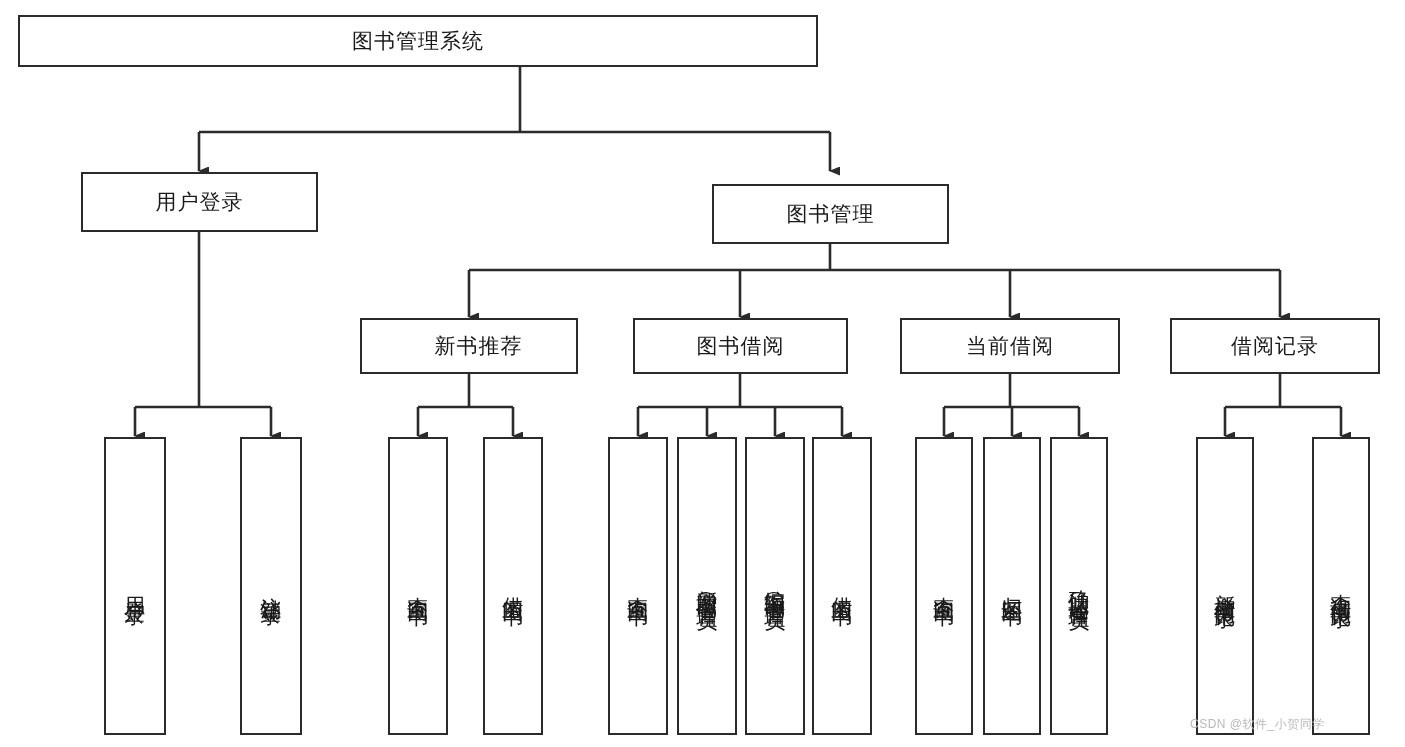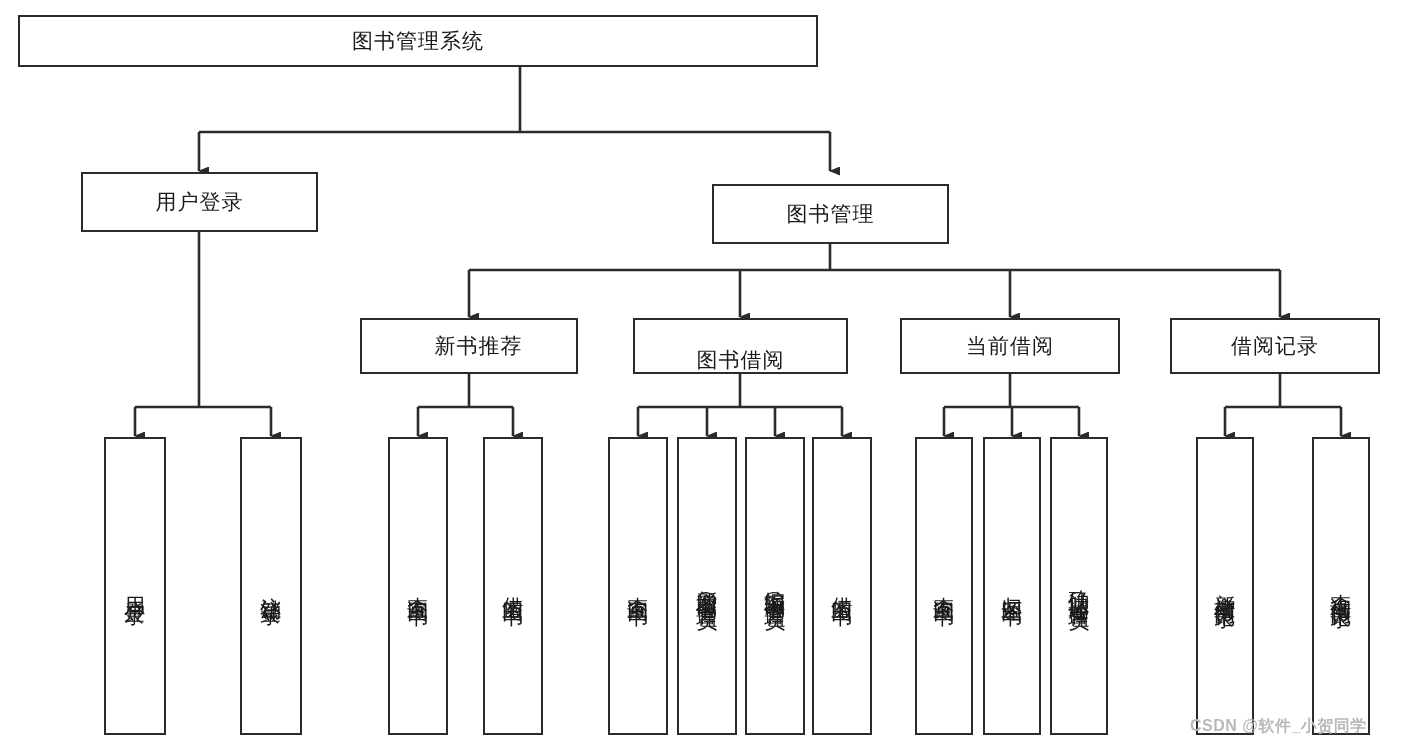--- a/index.html
+++ b/index.html
@@ -48,26 +48,25 @@
     writing-mode: vertical-rl;
     text-orientation: upright;
     font-size: 21px;
     line-height: 1.32;
     letter-spacing: 3px;
     white-space: nowrap;
     text-align: center;
   }
   .watermark {
     position: absolute;
-    font-size: 16px;
+    font-size: 12px;
     color: #b9b9b9;
     letter-spacing: 0.5px;
     white-space: nowrap;
     pointer-events: none;
-    font-weight: bold;
   }
 </style>
 </head>
 <body>
 
 <div id="diagram-root">
 
   <svg id="diagram-svg" viewBox="0 0 1405 747" xmlns="http://www.w3.org/2000/svg">
     <defs>
       <marker id="arrowhead" markerWidth="9" markerHeight="11" refX="4.5" refY="10" orient="auto" markerUnits="userSpaceOnUse">
@@ -117,21 +116,21 @@
       </div>
       <div class="node-box node-horizontal" style="left: 81px; top: 172px; width: 237px; height: 60px; border-color: rgb(43, 43, 43); color: rgb(26, 26, 26);">
         <span class="node-label">用户登录</span>
       </div>
       <div class="node-box node-horizontal" style="left: 712px; top: 184px; width: 237px; height: 60px; border-color: rgb(43, 43, 43); color: rgb(26, 26, 26);">
         <span class="node-label">图书管理</span>
       </div>
       <div class="node-box node-horizontal" style="left: 360px; top: 318px; width: 218px; height: 56px; border-color: rgb(43, 43, 43); color: rgb(26, 26, 26); padding-left: 19px;">
         <span class="node-label">新书推荐</span>
       </div>
-      <div class="node-box node-horizontal" style="left: 633px; top: 318px; width: 215px; height: 56px; border-color: rgb(43, 43, 43); color: rgb(26, 26, 26); align-items: flex-end;">
+      <div class="node-box node-horizontal" style="left: 633px; top: 318px; width: 215px; height: 56px; border-color: rgb(43, 43, 43); color: rgb(26, 26, 26);">
         <span class="node-label">图书借阅</span>
       </div>
       <div class="node-box node-horizontal" style="left: 900px; top: 318px; width: 220px; height: 56px; border-color: rgb(43, 43, 43); color: rgb(26, 26, 26);">
         <span class="node-label">当前借阅</span>
       </div>
       <div class="node-box node-horizontal" style="left: 1170px; top: 318px; width: 210px; height: 56px; border-color: rgb(43, 43, 43); color: rgb(26, 26, 26);">
         <span class="node-label">借阅记录</span>
       </div>
       <div class="node-box node-vertical" style="left: 104px; top: 437px; width: 62px; height: 298px; border-color: rgb(43, 43, 43); color: rgb(26, 26, 26);">
         <span class="node-label">用户登录</span>

